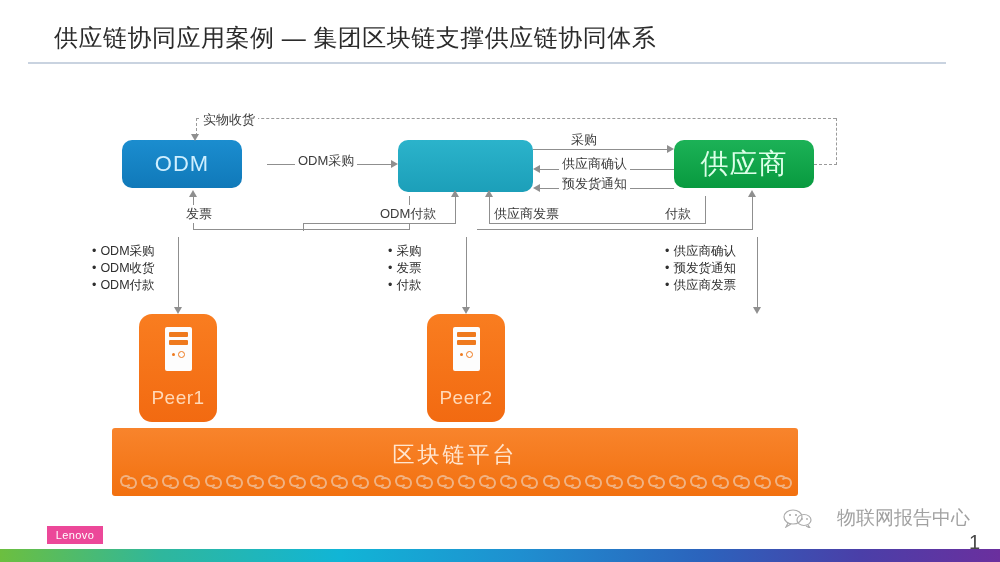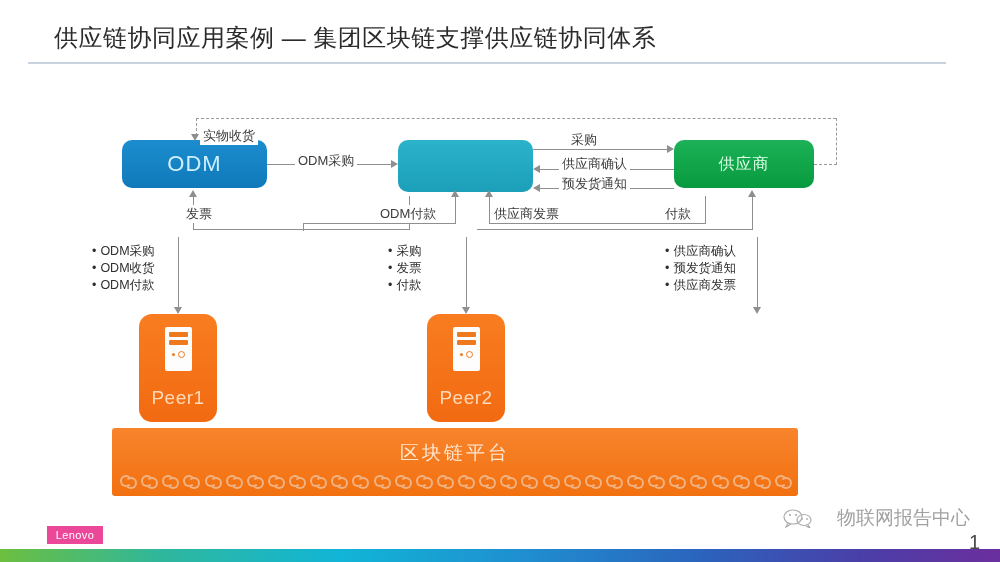--- a/index.html
+++ b/index.html
@@ -22,28 +22,28 @@
     position:absolute; left:28px; top:62px; width:918px; height:2px;
     background:#c9d3e0;
   }
 
   
   .node {
     position:absolute; border-radius:10px;
     display:flex; align-items:center; justify-content:center;
     color:#ffffff; font-size:21px; letter-spacing:1px;
   }
-  #node-odm { left:122px; top:140px; width:145px; height:48px;
+  #node-odm { left:122px; top:140px; width:120px; height:48px;
     background:linear-gradient(180deg,#1b8dcf 0%, #1079b9 100%); }
   #node-odm .lbl { color:#cfefff; font-size:22px; }
   #node-mid { left:398px; top:140px; width:135px; height:52px;
     background:linear-gradient(180deg,#2bb3cb 0%, #1c9fb9 100%); }
   #node-sup { left:674px; top:140px; width:140px; height:48px;
     background:linear-gradient(180deg,#1cb257 0%, #089a3f 100%); }
-  #node-sup .lbl { color:#dcffe8; font-size:16px; }
+  #node-sup .lbl { color:#dcffe8; font-size:28px; }
 
   
   .ln { position:absolute; background:#8f8f8f; }
   .lnh { height:1.4px; }
   .lnv { width:1.4px; }
   .lbl-txt {
     position:absolute; font-size:13px; color:#3c3c3c; white-space:nowrap;
     background:#ffffff; padding:0 3px;
   }
   .arw { position:absolute; width:0; height:0; }
@@ -86,21 +86,21 @@
                border:1.6px solid #ef7a1e; left:13px; top:24px; }
 
   
   #platform {
     position:absolute; left:112px; top:428px; width:686px; height:68px;
     background:linear-gradient(180deg,#f8842c 0%, #f2700f 100%);
     border-radius:3px;
   }
   #platform-label {
     position:absolute; width:100%; top:12px; text-align:center;
-    font-size:19px; color:#ffe6d0; letter-spacing:3px;
+    font-size:22px; color:#ffe6d0; letter-spacing:3px;
   }
   #chain-strip {
     position:absolute; left:8px; right:8px; bottom:7px; height:18px;
     display:flex; justify-content:space-between; align-items:center;
     opacity:.55;
   }
   .link { width:15px; height:14px; position:relative; flex:0 0 auto; }
   .link::before, .link::after {
     content:""; position:absolute; width:8px; height:8px; border-radius:50%;
     border:2.2px solid #efe7df;
@@ -148,21 +148,21 @@
   </div>
   <div class="node" id="node-sup">
     <span class="lbl">供应商</span>
   </div>
 
   <div class="dd-h" style="left:196px; top:118px; width:640px;"></div>
   <div class="dd-v" style="left:836px; top:118px; height:47px;"></div>
   <div class="dd-h" style="left:814px; top:164px; width:23px;"></div>
   <div class="dd-v" style="left:196px; top:118px; height:18px;"></div>
   <div class="arw arw-d" style="left:191px; top:134px;"></div>
-  <div class="lbl-txt" style="left:200px; top:127px;">实物收货</div>
+  <div class="lbl-txt" style="left:200px; top:111px;">实物收货</div>
 
   <div class="ln lnh" style="left:267px; top:164px; width:124px;"></div>
   <div class="arw arw-r" style="left:391px; top:160px;"></div>
   <div class="lbl-txt" style="left:295px; top:152px;">ODM采购</div>
 
   <div class="ln lnh" style="left:533px; top:149px; width:134px;"></div>
   <div class="arw arw-r" style="left:667px; top:145px;"></div>
   <div class="lbl-txt" style="left:568px; top:131px;">采购</div>
 
   <div class="ln lnh" style="left:540px; top:169px; width:134px;"></div>

